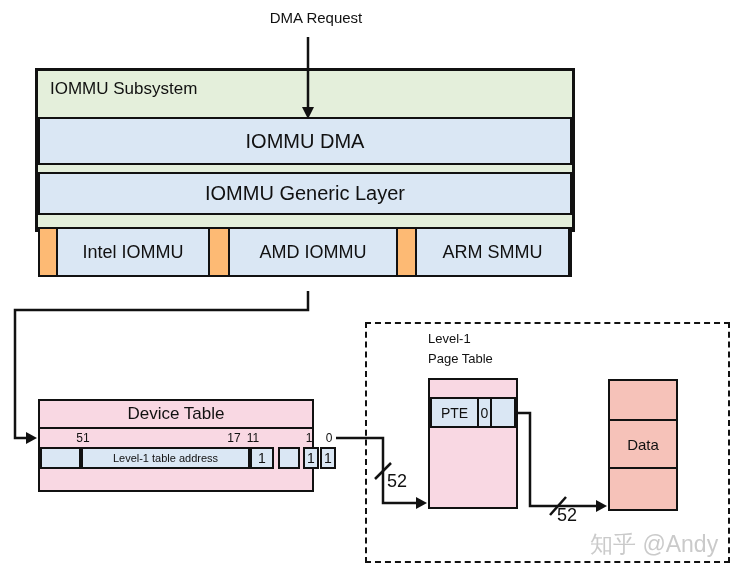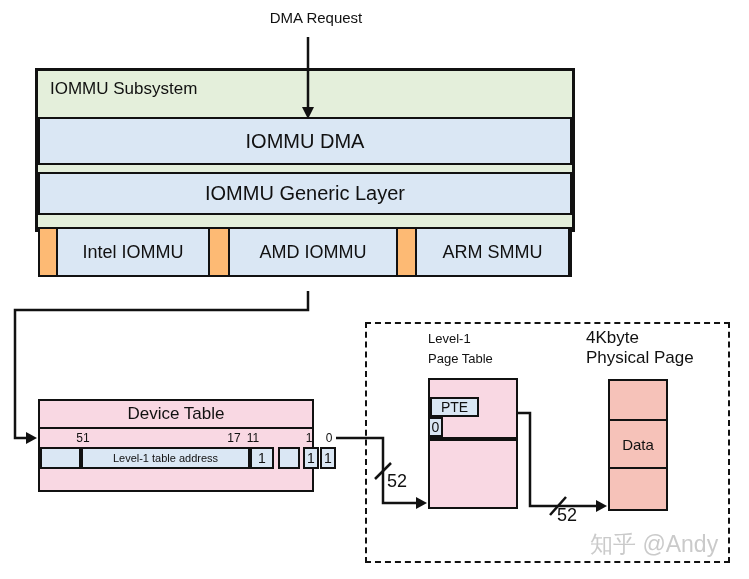--- a/index.html
+++ b/index.html
@@ -48,28 +48,28 @@
   #dt-cell-b0{left:280px;width:16px;}
 
   
   #io-region{left:365px;top:322px;width:365px;height:241px;
     border:2.5px dashed #111;box-sizing:border-box;}
   #l1-label{left:428px;top:329px;font-size:13px;line-height:20px;}
   #phys-label{left:586px;top:328px;font-size:17px;line-height:20px;}
 
   #l1-table{left:428px;top:378px;width:90px;height:131px;background:#f9d8e3;
     border:2.5px solid #111;box-sizing:border-box;}
-  #pte-row{position:absolute;left:0;right:0;top:17px;height:31px;display:flex;flex-direction:column;}
+  #pte-row{position:absolute;left:0;right:0;top:17px;height:31px;display:flex;}
   .pte-cell{background:#dae7f4;border:2px solid #111;box-sizing:border-box;
     display:flex;align-items:center;justify-content:center;font-size:14px;}
   #pte-main{width:49px;}
   #pte-flag{width:15px;margin-left:-2px;}
   #pte-rest{flex:1;margin-left:-2px;}
 
-  #phys-page{left:608px;top:379px;width:60px;height:132px;background:#f6c2b9;
+  #phys-page{left:608px;top:379px;width:70px;height:132px;background:#f6c2b9;
     border:2.5px solid #111;box-sizing:border-box;}
   #phys-sec1{height:40px;border-bottom:2.5px solid #111;box-sizing:border-box;}
   #phys-sec2{height:48px;border-bottom:2.5px solid #111;box-sizing:border-box;
     display:flex;align-items:center;justify-content:center;font-size:15px;}
 
   .bus-width{position:absolute;font-size:18px;z-index:6;margin-top:24px;}
   #bus52-a{left:387px;top:447px;}
   #bus52-b{left:557px;top:481px;}
 
   #io-caption{left:359px;top:527px;width:365px;text-align:center;font-size:27px;z-index:3;}
@@ -115,24 +115,20 @@
     <div class="dt-cell" id="dt-cell-b0">1</div>
   </div>
 
   <div class="abs" id="io-region"></div>
 
   <div class="abs" id="l1-label">
     <div>Level-1</div>
     <div>Page Table</div>
   </div>
 
-  <div class="abs" id="phys-label">
-    <div>4Kbyte</div>
-    <div>Physical Page</div>
-  </div>
 
   <div class="abs" id="l1-table">
     <div id="pte-row">
       <div class="pte-cell" id="pte-main">PTE</div>
       <div class="pte-cell" id="pte-flag">0</div>
       <div class="pte-cell" id="pte-rest"></div>
     </div>
   </div>
 
   <div class="abs" id="phys-page">

